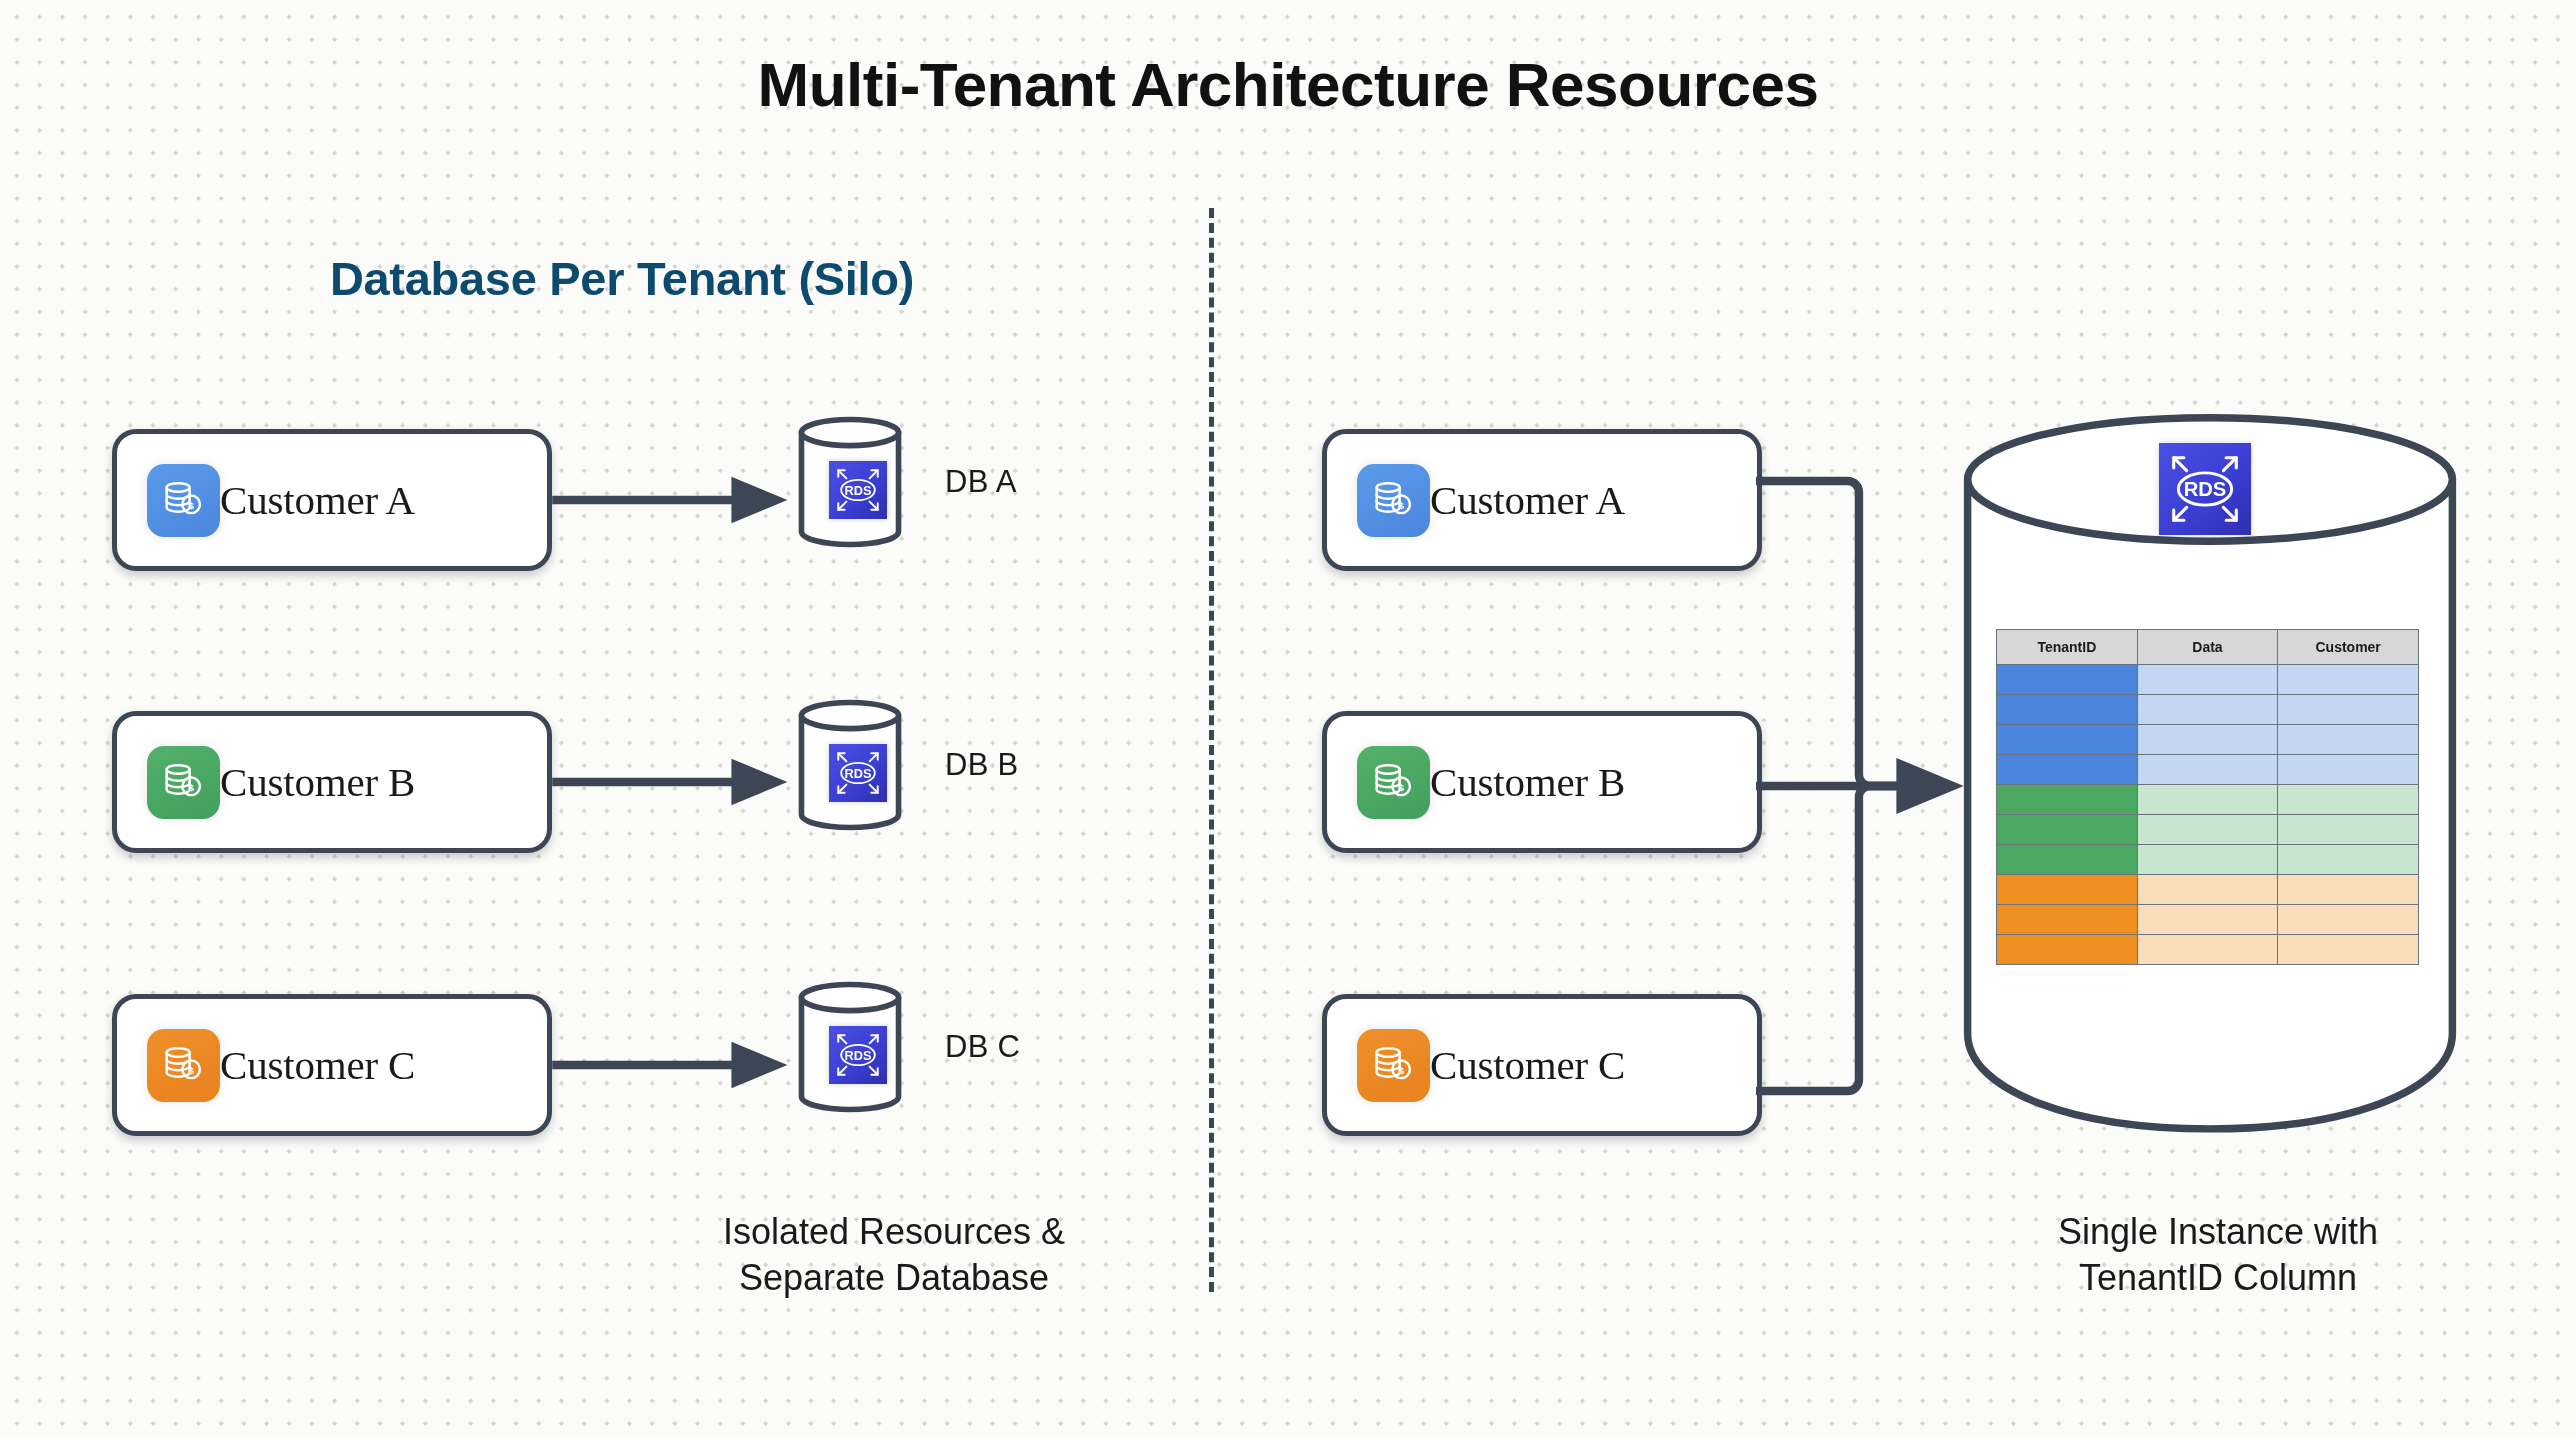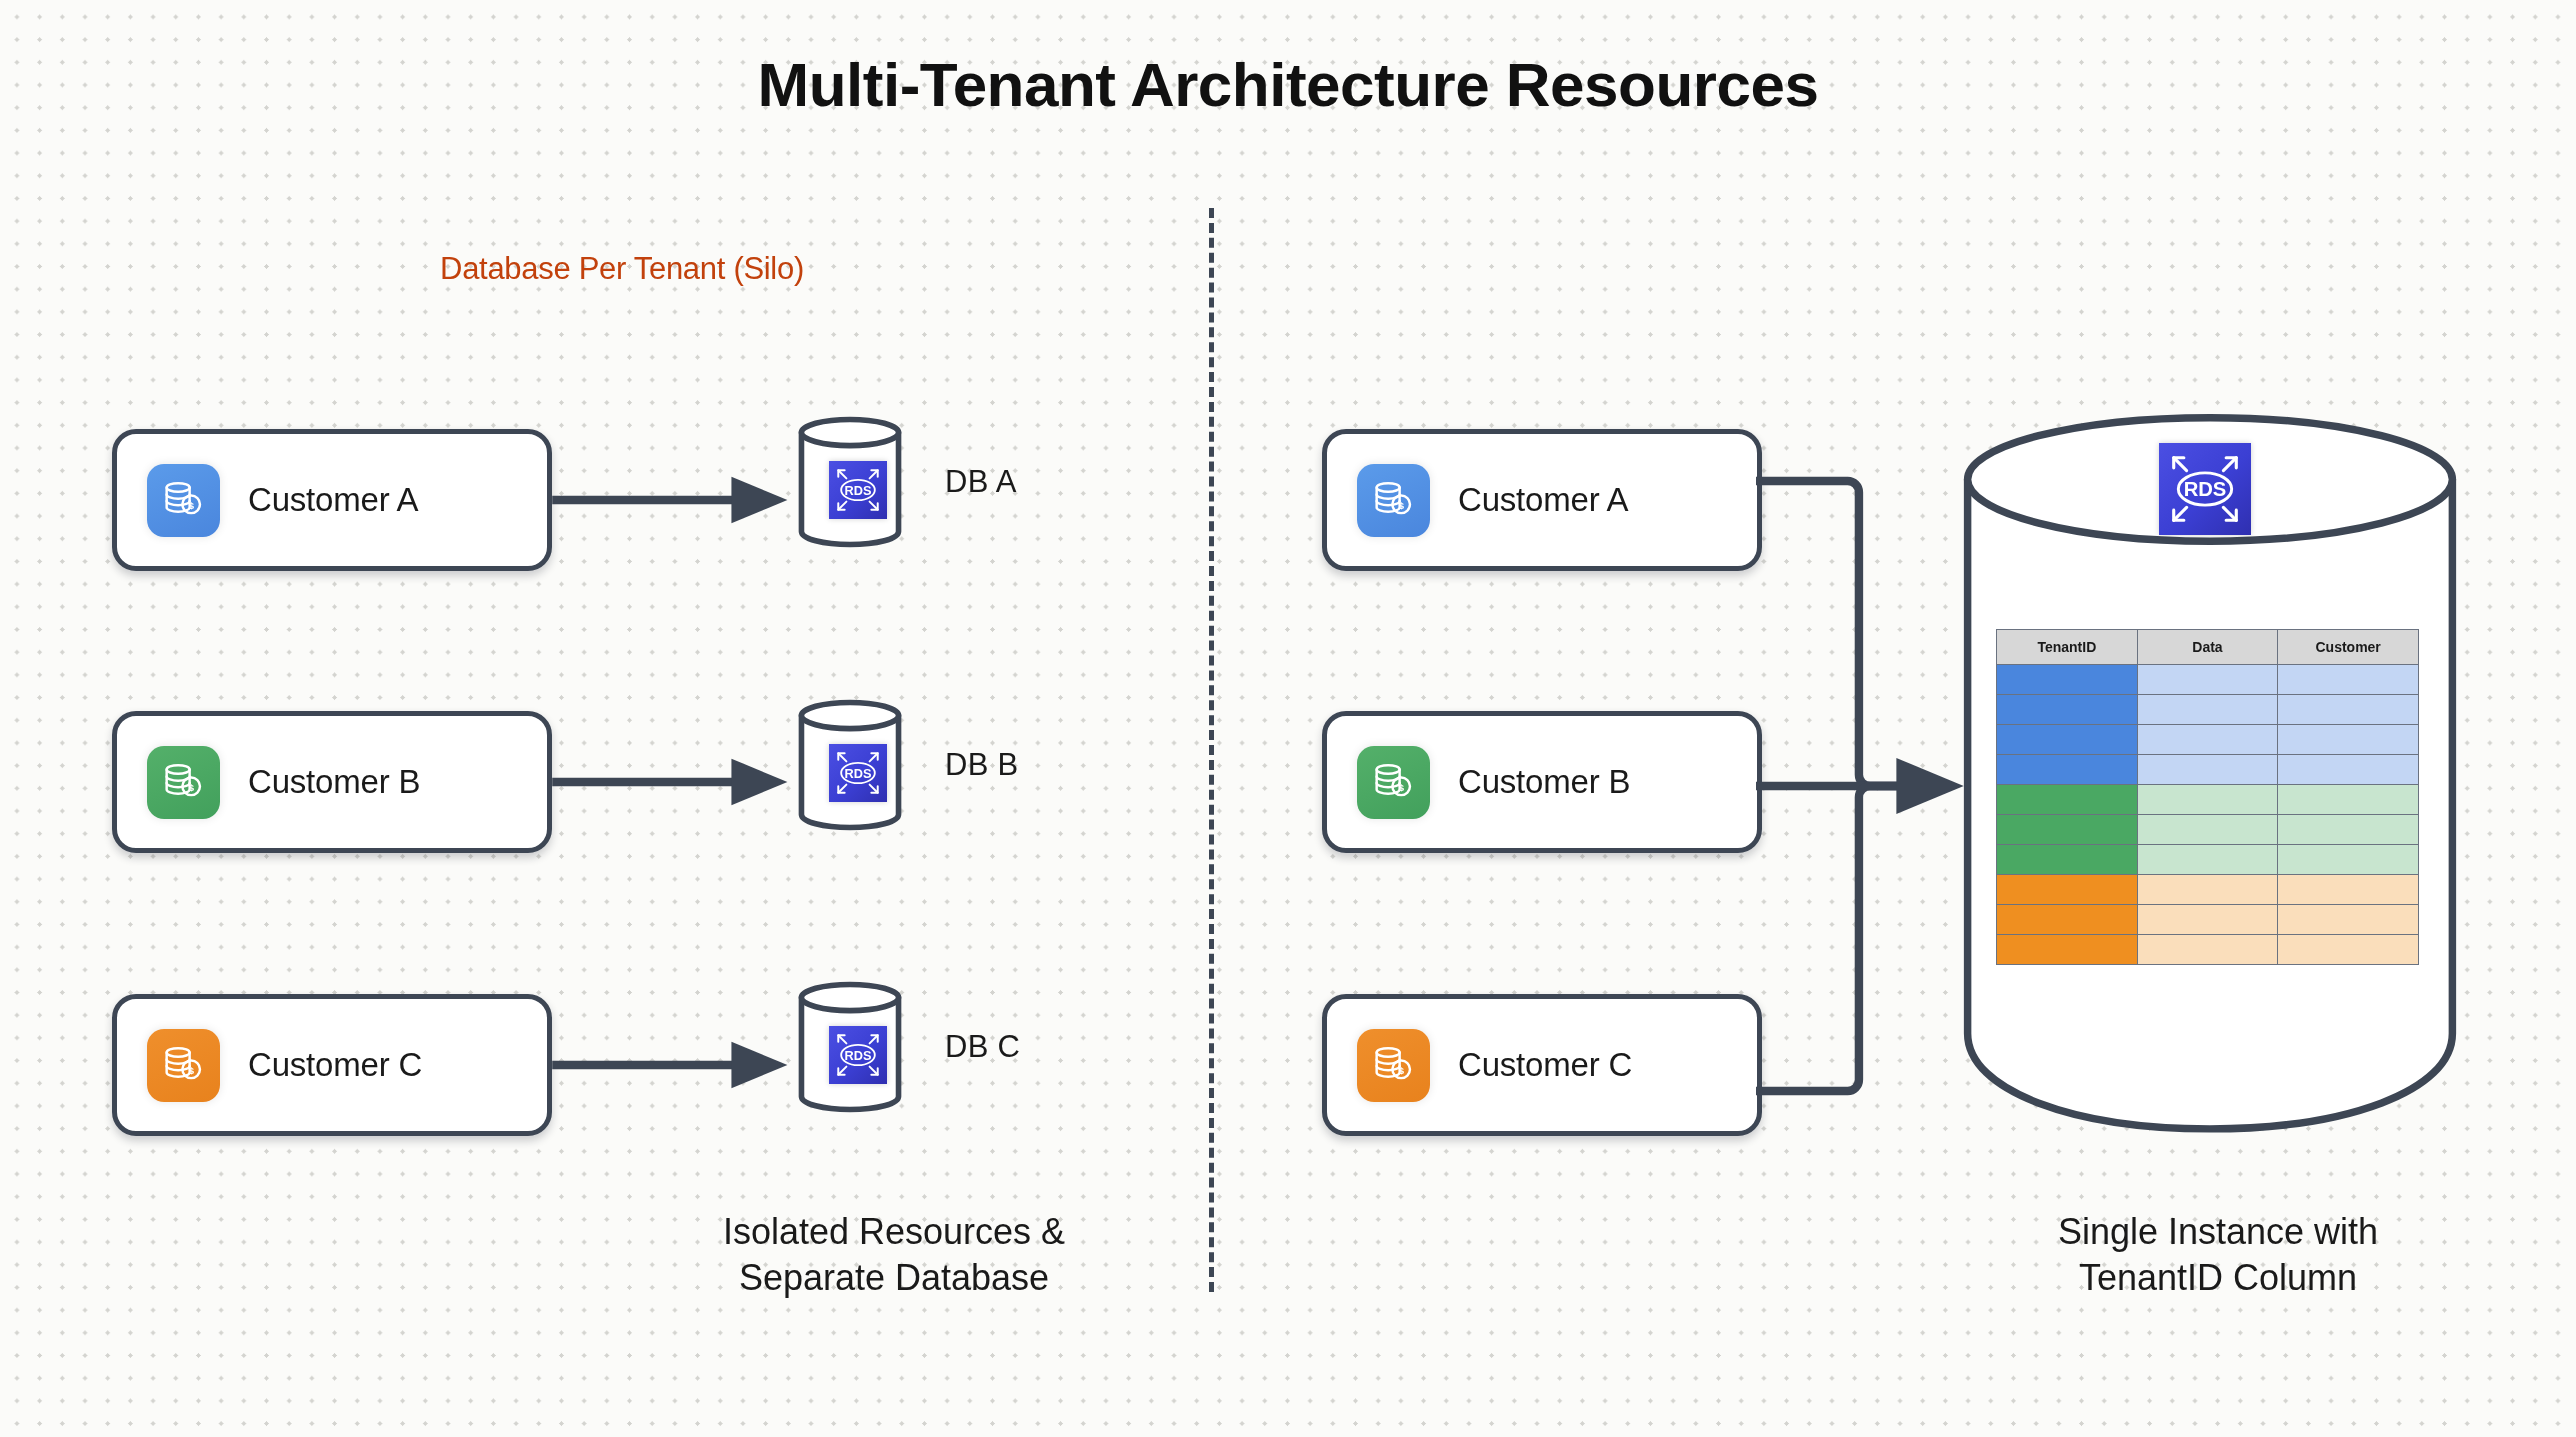--- a/index.html
+++ b/index.html
@@ -33,23 +33,23 @@
     text-align: center;
     font-size: 62px;
     font-weight: bold;
     color: #111111;
     letter-spacing: -0.5px;
   }
 
   
   .section-heading {
     position: absolute;
-    font-size: 31px;
-    font-weight: normal;
-    color: #c2410c;
+    font-size: 47px;
+    font-weight: bold;
+    color: #0c4a6e;
     text-align: center;
     letter-spacing: -0.3px;
   }
   #heading-silo { top: 251px; left: 112px; width: 1020px; }
   #heading-pool { top: 251px; left: 1404px; width: 1086px; }
 
   
   #vertical-divider {
     position: absolute;
     left: 1209px;
@@ -67,25 +67,25 @@
     background: #ffffff;
     border: 5.6px solid #3d4654;
     border-radius: 24px;
     box-sizing: border-box;
     display: flex;
     align-items: center;
     padding-left: 30px;
     box-shadow: 0 4.7px 8.4px rgba(20,26,38,0.20);
   }
   .customer-label {
-    font-size: 33px;
+    font-size: 41px;
     color: #1a1a1a;
-    margin-left: 28px;
     letter-spacing: -0.2px;
     white-space: nowrap;
+    font-family: Liberation Serif, serif;
   }
 
   .cust-icon {
     width: 73px;
     height: 73px;
     border-radius: 17px;
     flex: 0 0 auto;
     display: flex;
     align-items: center;
     justify-content: center;

